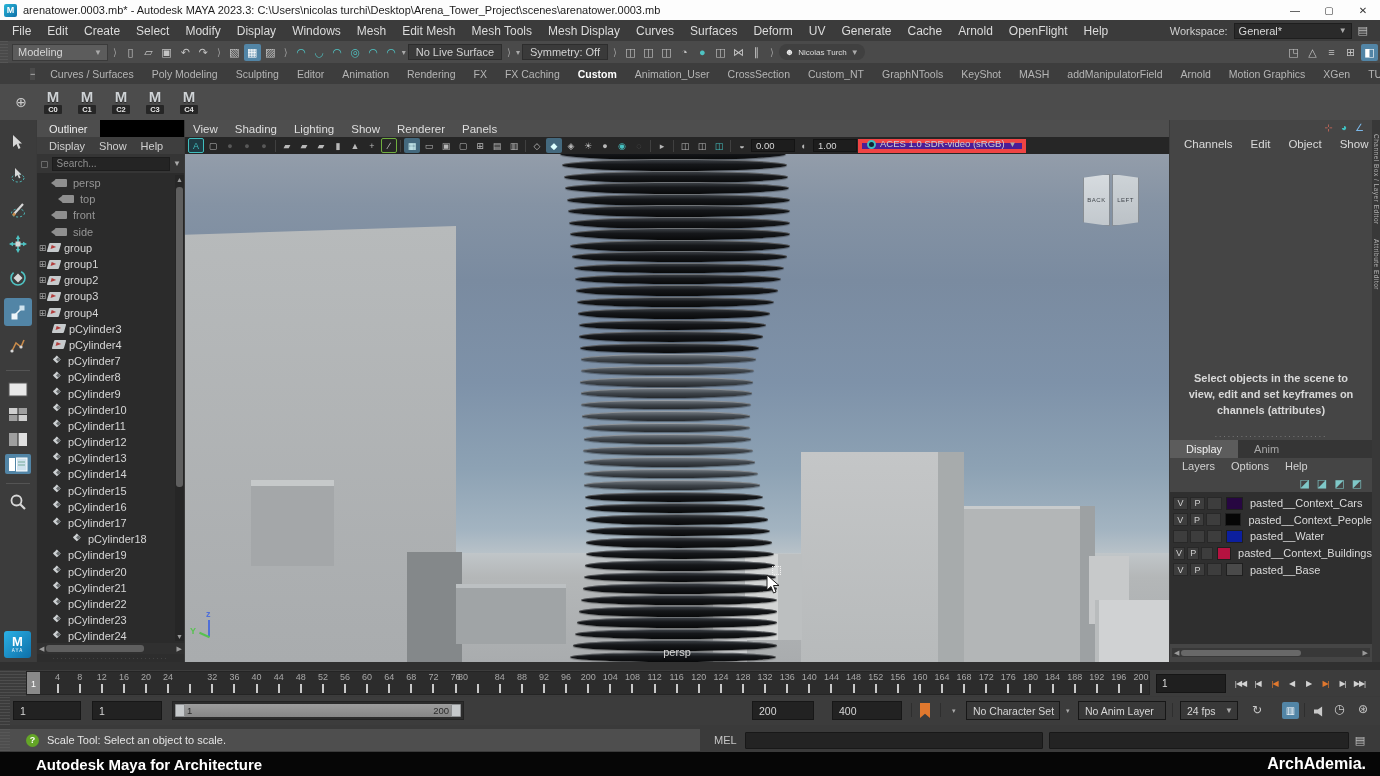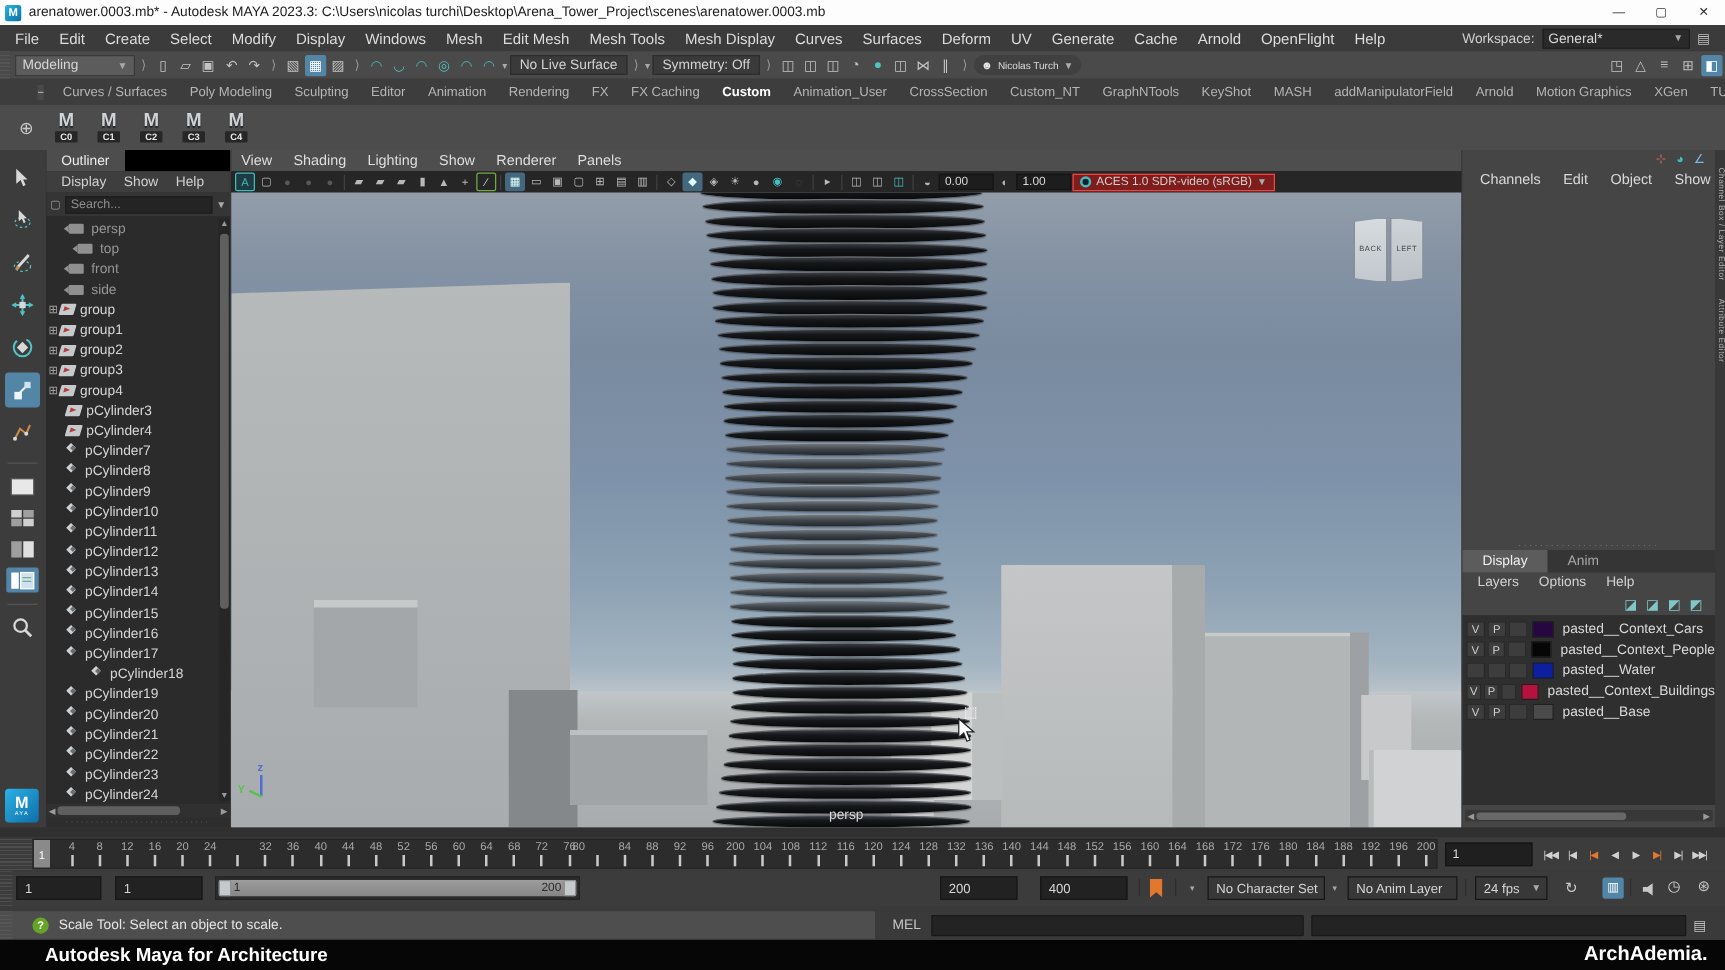--- a/index.html
+++ b/index.html
@@ -98,21 +98,21 @@
   .vp-menu{font-size:11.5px;color:#dedede;padding:0 11px 0 0;margin-right:6px}
   #vp-iconbar{height:17px;background:#262626;display:flex;align-items:center;gap:1px;padding-left:3px}
   .vico{width:16px;height:15px;display:flex;align-items:center;justify-content:center;font-size:9px;color:#b8b8b8;border-radius:2px;flex:none}
   .vico.vframe{border:1px solid #3fbdbd;color:#3fbdbd;background:#1e3a42}
   .vico.vgreen{border:1px solid #6fae3e;color:#cfcfcf}
   .vico.von{background:#44697e;color:#dff}
   .vico.vteal{color:#45c0c0}
   .vico.vdim{color:#585858}
   .vp-sep{width:1px;height:12px;background:#404040;margin:0 2px;flex:none}
   .vp-num{width:44px;height:13px;background:#1d1d1d;border:1px solid #141414;color:#d8d8d8;font-size:9.5px;display:flex;align-items:center;padding-left:4px;flex:none}
-  #aces{height:14px;background:#7f1d1d;border:1px solid #ef4444;display:flex;align-items:center;gap:4px;padding:0 5px;flex:none}
+  #aces{height:14px;background:#4c1d95;border:4px solid #ef4444;display:flex;align-items:flex-end;gap:4px;padding:0 5px;flex:none}
   #aces-ring{width:9px;height:9px;border-radius:50%;border:2px solid #3fbdbd;background:#123}
   #aces-label{font-size:9.5px;color:#cfcfcf;white-space:nowrap}
 
   
   #scene{position:relative;width:984px;height:508px;overflow:hidden;
     background:linear-gradient(180deg,#939daa 0%,#8593a4 10%,#7a8ba0 25%,#7e92a9 45%,#8da2b4 62%,#a3b4c1 74%,#bac3c9 79%)}
   #ground{position:absolute;left:0;top:399px;width:984px;height:109px;
     background:linear-gradient(180deg,#c0c6c9 0,#b4b7b8 22%,#a9acae 100%)}
   .bld{position:absolute}
   #viewcube{position:absolute;left:897px;top:18px;width:60px;height:62px}
@@ -750,20 +750,21 @@
         <div class="rp-tico" style="color: rgb(208, 106, 90);">⊹</div>
         <div class="rp-tico" style="color: rgb(63, 192, 192);">◕</div>
         <div class="rp-tico" style="color: rgb(122, 183, 232);">∠</div>
       </div>
     <div id="cb-menus">
         <div class="cb-menu">Channels</div>
         <div class="cb-menu">Edit</div>
         <div class="cb-menu">Object</div>
         <div class="cb-menu">Show</div>
       </div>
+    <div id="cb-empty">Select objects in the scene to view, edit and set keyframes on channels (attributes)</div>
     <div id="rp-dots">··························</div>
     <div id="layer-tabs">
         <div class="layer-tab active">Display</div>
         <div class="layer-tab">Anim</div>
       </div>
     <div id="layer-menus">
         <div class="lm">Layers</div>
         <div class="lm">Options</div>
         <div class="lm">Help</div>
       </div>

